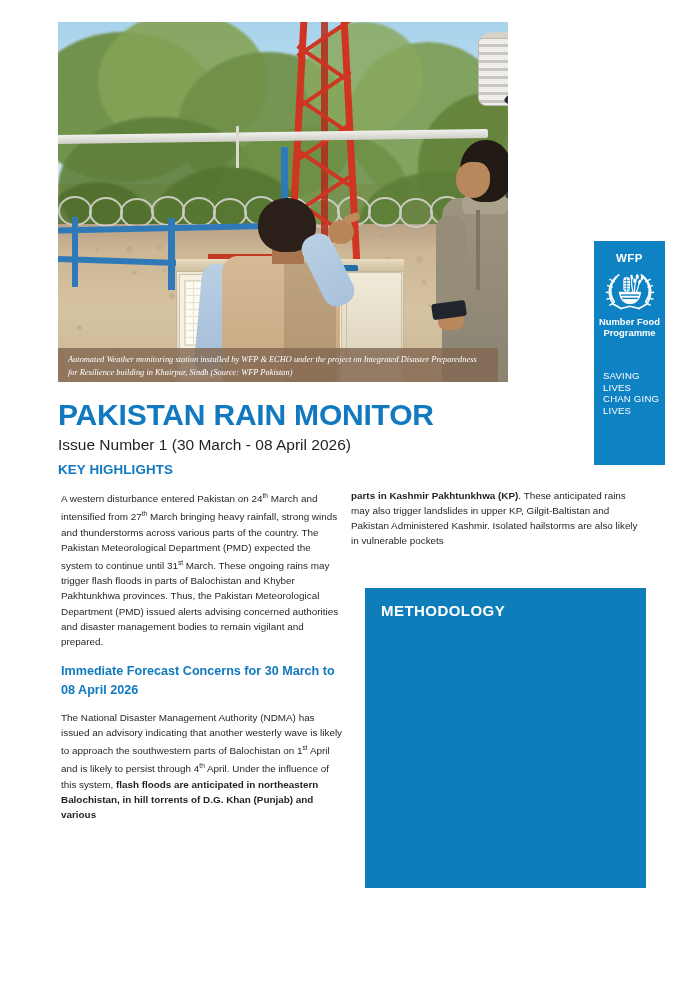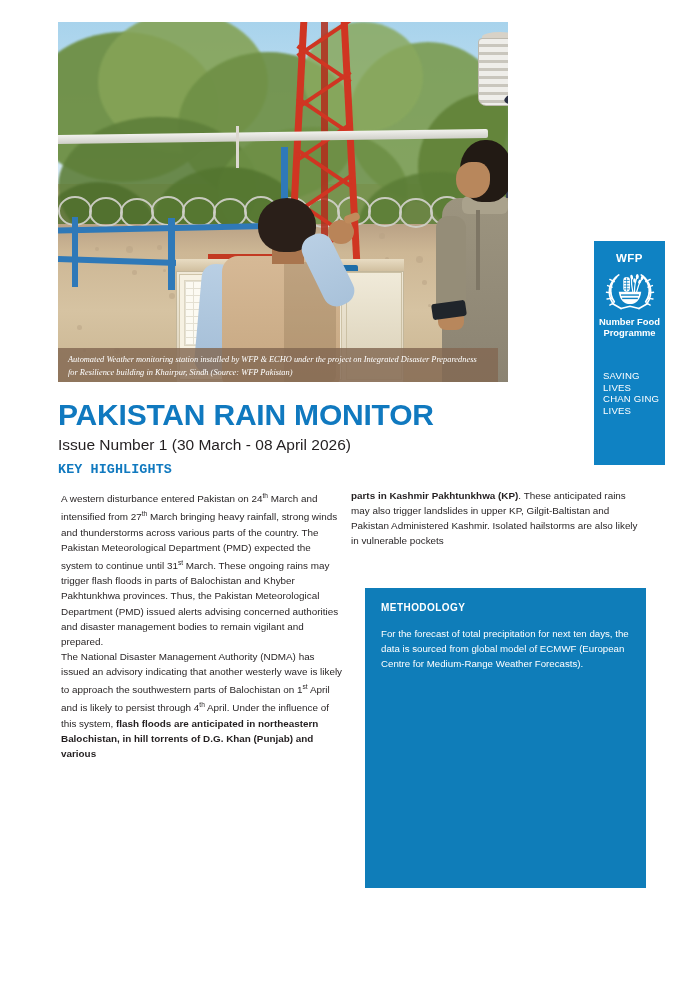--- a/index.html
+++ b/index.html
@@ -188,21 +188,21 @@
   .doc-title {
     position:absolute; left:58px; top:398px;
     font-size:30px; font-weight:bold; color:#1079bf; letter-spacing:-0.2px;
   }
   .issue-line {
     position:absolute; left:58px; top:414px; margin-top:22px;
     font-size:15.5px; color:#231f20;
   }
   .key-highlights {
     position:absolute; left:58px; top:462px;
-    font-size:13.4px; font-weight:bold; color:#1079bf; letter-spacing:.1px;font-family:Liberation Mono, monospace;
+    font-size:13.4px; font-weight:bold; color:#1079bf; letter-spacing:.1px;
   }
 
   
   .col {
     position:absolute;
     font-size:9.9px; line-height:15.1px; color:#231f20;
     font-family:"Liberation Sans", sans-serif;
   }
   .col-left  { left:61px;  top:488px; width:283px; }
   .col-right { left:351px; top:488px; width:294px; }
@@ -215,21 +215,21 @@
     line-height:19px; margin:13px 0 10px 0;
   }
 
   
   .method-box {
     position:absolute; left:365px; top:588px; width:281px; height:300px;
     background:#0f7db9; color:#ffffff;
     padding:14px 16px 0 16px;
   }
   .method-title {
-    font-size:10px; font-weight:bold; letter-spacing:.45px; margin-bottom:13px;
+    font-size:15px; font-weight:bold; letter-spacing:.45px; margin-bottom:20px;
   }
   .method-body { font-size:9.7px; line-height:15.1px; }
   .method-body p { margin:0; }
 </style>
 </head>
 <body>
 
 <div class="photo-wrap">
   <div class="photo">
     <div class="sky"></div>
@@ -449,26 +449,26 @@
   </div>
 </div>
 
 <div class="doc-title">PAKISTAN RAIN MONITOR</div>
 <div class="issue-line">Issue Number 1 (30 March - 08 April 2026)</div>
 <div class="key-highlights">KEY HIGHLIGHTS</div>
 
 <div class="col col-left">
   <p><span>A western disturbance entered Pakistan on 24</span><span class="sup">th</span><span> March and intensified from 27</span><span class="sup">th</span><span> March bringing heavy rainfall, strong winds and thunderstorms across various parts of the country. The Pakistan Meteorological Department (PMD) expected the system to continue until 31</span><span class="sup">st</span><span> March.  These ongoing rains may trigger flash floods in parts of Balochistan and Khyber Pakhtunkhwa provinces. Thus, the Pakistan Meteorological Department (PMD) issued alerts advising concerned authorities and disaster management bodies to remain vigilant and prepared.</span></p>
 
+  <div class="subhead">Immediate Forecast Concerns for 30 March to 08 April 2026</div>
 
   <p><span>The National Disaster Management Authority (NDMA) has issued an advisory indicating that another westerly wave is likely to approach the southwestern parts of Balochistan on 1</span><span class="sup">st</span><span> April and is likely to persist through 4</span><span class="sup">th</span><span> April. Under the influence of this system, </span><span class="b">flash floods are anticipated in northeastern Balochistan, in hill torrents of D.G. Khan (Punjab) and various</span></p>
 </div>
 
 <div class="col col-right">
   <p><span class="b">parts in Kashmir Pakhtunkhwa (KP)</span><span>. These anticipated rains may also trigger landslides in upper KP, Gilgit-Baltistan and Pakistan Administered Kashmir. Isolated hailstorms are also likely in vulnerable pockets</span></p>
 </div>
 
 <div class="method-box">
   <div class="method-title">METHODOLOGY</div>
   <div class="method-body">
-    <p>For the forecast of total precipitation for next ten days, the data is sourced from global model of ECMWF (European Centre for Medium-Range Weather Forecasts).</p>
   </div>
 </div>
 
 </body></html>

